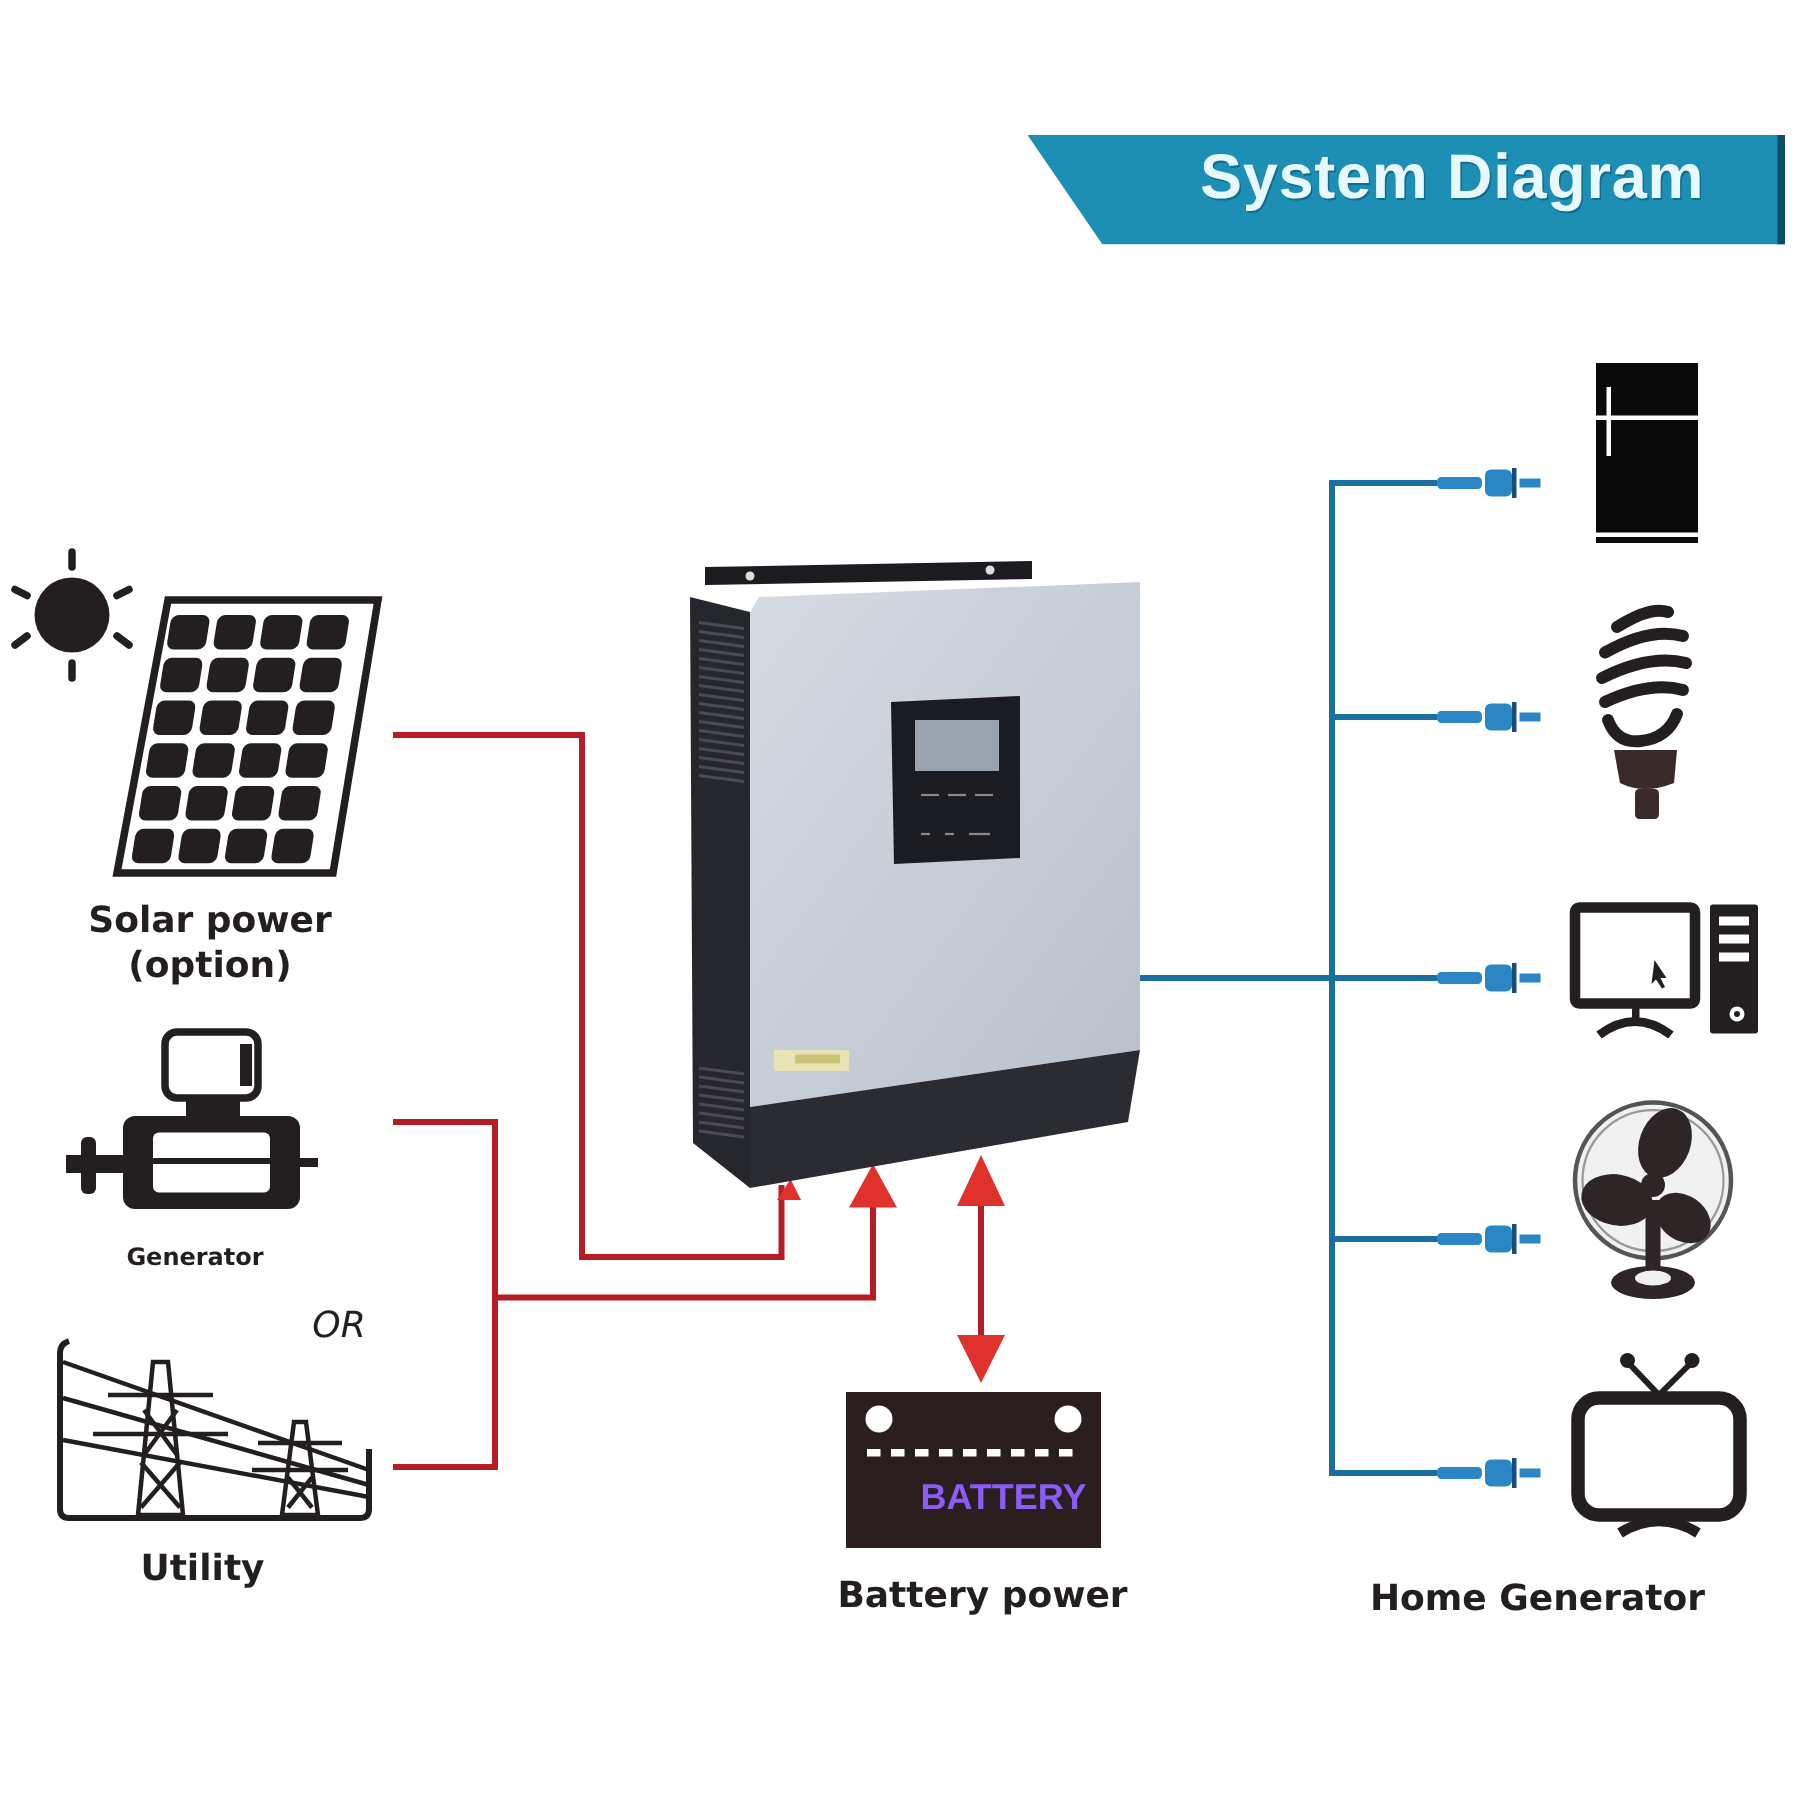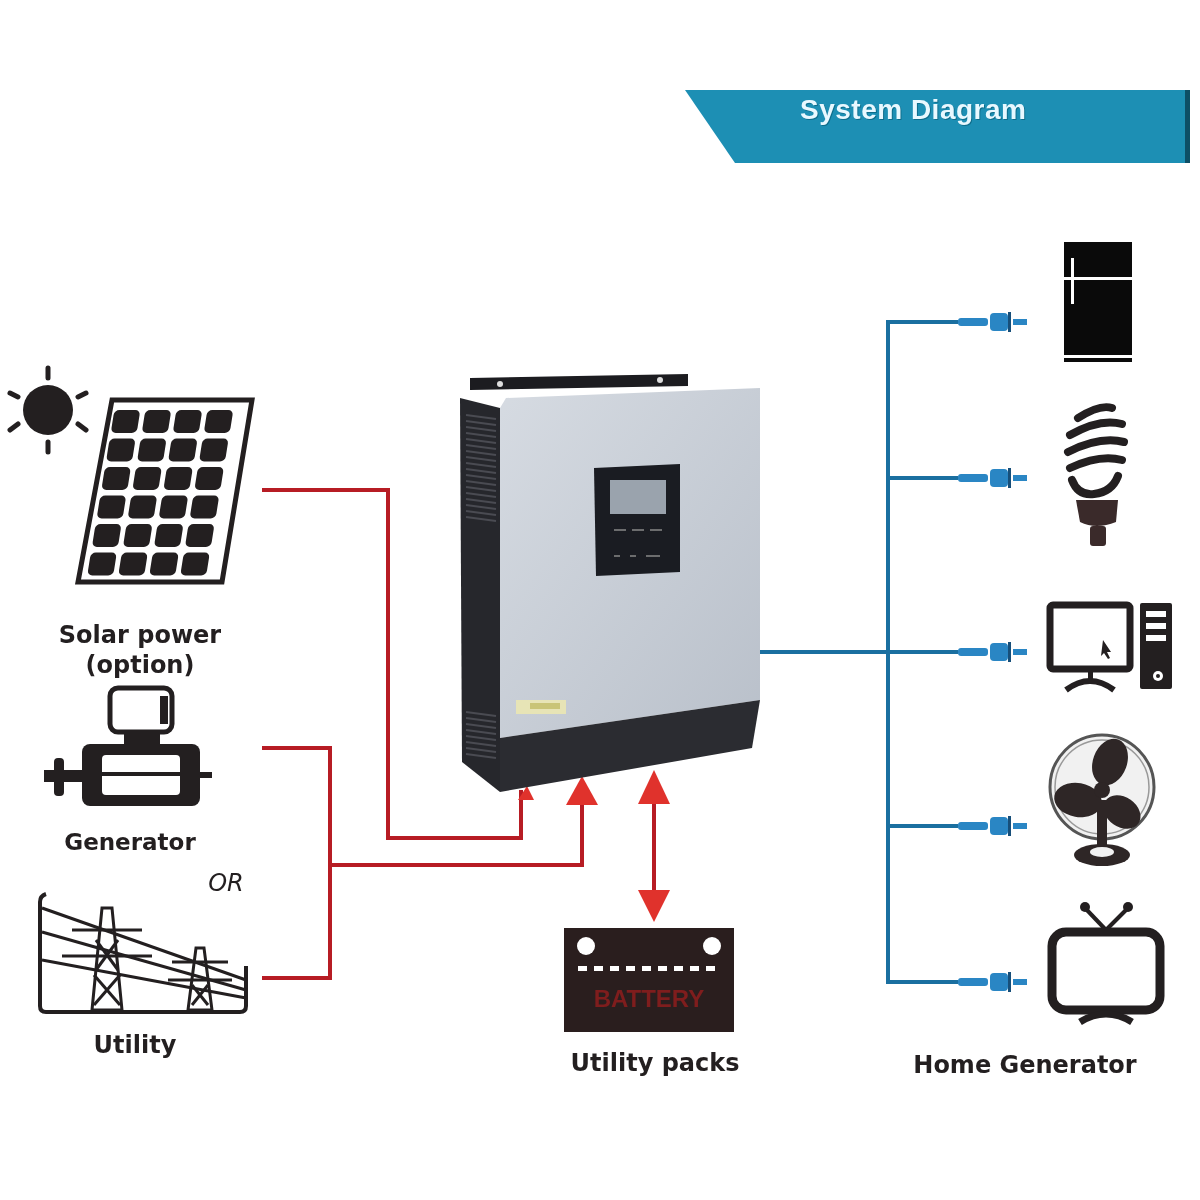--- a/index.html
+++ b/index.html
@@ -1,20 +1,20 @@
 <!DOCTYPE html>
 <html><head>
 <meta charset="utf-8">
 <style>
   html, body { margin: 0; padding: 0; background: #ffffff; }
   #canvas { position: relative; width: 1200px; height: 1200px; overflow: hidden; background: #ffffff; font-family: "DejaVu Sans", sans-serif; }
   svg.layer { position: absolute; left: 0; top: 0; }
   .label { position: absolute; color: #231f20; font-family: "DejaVu Sans", sans-serif; font-weight: bold; text-align: center; line-height: 1.25; }
   .title-banner { position: absolute; left: 685px; top: 90px; width: 505px; height: 73px; }
-  .title-text { position: absolute; left: 800px; top: 94px; width: 370px; height: 50px; font-family: "Liberation Sans", sans-serif; font-weight: bold; font-size: 28px; color: #e8f8ff; letter-spacing: 0.5px; text-shadow: 1px 1px 0 #0e6d8b; white-space: nowrap; }
+  .title-text { position: absolute; left: 800px; top: 94px; width: 370px; height: 50px; font-family: "Liberation Sans", sans-serif; font-weight: bold; font-size: 42px; color: #e8f8ff; letter-spacing: 0.5px; text-shadow: 1px 1px 0 #0e6d8b; white-space: nowrap; }
 </style>
 </head>
 <body>
 
 <div id="canvas">
 
   <svg class="title-banner" width="505" height="73" viewBox="0 0 505 73">
     <polygon points="0,0 505,0 505,73 50,73" fill="#1d8fb4"></polygon>
     <rect x="500" y="0" width="5" height="73" fill="#0d4f66"></rect>
   </svg>
@@ -112,37 +112,37 @@
         <rect x="95.56043956043956" y="524" width="26" height="23" rx="5" transform="skewX(-9) translate(82.993446730057,0)"></rect>
         <rect x="126.56043956043956" y="524" width="26" height="23" rx="5" transform="skewX(-9) translate(82.993446730057,0)"></rect>
         <rect x="157.56043956043956" y="524" width="26" height="23" rx="5" transform="skewX(-9) translate(82.993446730057,0)"></rect>
         <rect x="188.56043956043956" y="524" width="26" height="23" rx="5" transform="skewX(-9) translate(82.993446730057,0)"></rect>
         <rect x="90.86263736263736" y="552.5" width="26" height="23" rx="5" transform="skewX(-9) translate(87.50740327930629,0)"></rect>
         <rect x="121.86263736263736" y="552.5" width="26" height="23" rx="5" transform="skewX(-9) translate(87.50740327930629,0)"></rect>
         <rect x="152.86263736263737" y="552.5" width="26" height="23" rx="5" transform="skewX(-9) translate(87.50740327930629,0)"></rect>
         <rect x="183.86263736263737" y="552.5" width="26" height="23" rx="5" transform="skewX(-9) translate(87.50740327930629,0)"></rect>
       </g>
   </svg>
-  <div class="label" style="left:30px; top:598px; width:220px; font-size:24px;margin-top:22px;">
+  <div class="label" style="left:30px; top:598px; width:220px; font-size:24px;">
     <div>Solar power</div>
     <div>(option)</div>
   </div>
 
   <svg class="layer" width="1200" height="1200" style="pointer-events:none">
     <rect x="110" y="688" width="62" height="44" rx="8" fill="#fff" stroke="#231f20" stroke-width="5"></rect>
     <rect x="160" y="696" width="8" height="28" fill="#231f20"></rect>
     <rect x="124" y="732" width="36" height="12" fill="#231f20"></rect>
     <rect x="82" y="744" width="118" height="62" rx="8" fill="#231f20"></rect>
     <rect x="102" y="755" width="78" height="40" rx="4" fill="#fff"></rect>
     <rect x="102" y="772" width="78" height="4" fill="#231f20"></rect>
     <rect x="54" y="758" width="10" height="38" rx="4" fill="#231f20"></rect>
     <rect x="44" y="770" width="40" height="12" fill="#231f20"></rect>
     <rect x="198" y="772" width="14" height="6" fill="#231f20"></rect>
   </svg>
-  <div class="label" style="left:30px; top:828px; width:200px; font-size:23px;">Generator</div>
+  <div class="label" style="left:30px; top:828px; width:200px; font-size:16px;">Generator</div>
   <div class="label" style="left:196px; top:868px; width:60px; font-size:24px; font-weight:normal; font-style:italic;">OR</div>
 
   <svg class="layer" width="1200" height="1200" style="pointer-events:none">
     <path d="M46,894 Q40,896 40,902 L40,1006 Q40,1012 46,1012 L240,1012 Q246,1012 246,1006 L246,966" fill="none" stroke="#231f20" stroke-width="4"></path>
     <g stroke="#231f20" stroke-width="3" fill="none">
       <line x1="42" y1="908" x2="246" y2="980"></line>
       <line x1="42" y1="932" x2="246" y2="990"></line>
       <line x1="42" y1="960" x2="246" y2="998"></line>
 
       <polygon points="92,1010 102,908 112,908 122,1010"></polygon>
@@ -231,23 +231,23 @@
         <rect x="594" y="966" width="9" height="5"></rect>
         <rect x="610" y="966" width="9" height="5"></rect>
         <rect x="626" y="966" width="9" height="5"></rect>
         <rect x="642" y="966" width="9" height="5"></rect>
         <rect x="658" y="966" width="9" height="5"></rect>
         <rect x="674" y="966" width="9" height="5"></rect>
         <rect x="690" y="966" width="9" height="5"></rect>
         <rect x="706" y="966" width="9" height="5"></rect>
       </g>
   </svg>
-  <div class="label" style="left:564px; top:984px; width:170px; font-size:24px; color:#7f1d1d; font-family:'Liberation Sans', sans-serif;">BATTERY</div>
+  <div class="label" style="left:564px; top:984px; width:170px; font-size:24px; color:#8b5cf6; font-family:'Liberation Sans', sans-serif;padding-left:20px;">BATTERY</div>
   <div class="label" style="left:540px; top:1042px; width:230px; font-size:24px;">
-    <div style="margin-top:6px;">Utility packs</div>
+    <div style="margin-top:6px;">Battery power</div>
   </div>
 
   <svg class="layer" width="1200" height="1200" style="pointer-events:none">
     <rect x="1064" y="242" width="68" height="120" fill="#0a0a0a"></rect>
     <rect x="1064" y="277" width="68" height="3" fill="#fff"></rect>
     <rect x="1071" y="258" width="3" height="46" fill="#fff"></rect>
     <rect x="1062" y="355" width="72" height="3" fill="#fff"></rect>
   </svg>
 
   <svg class="layer" width="1200" height="1200" style="pointer-events:none">

